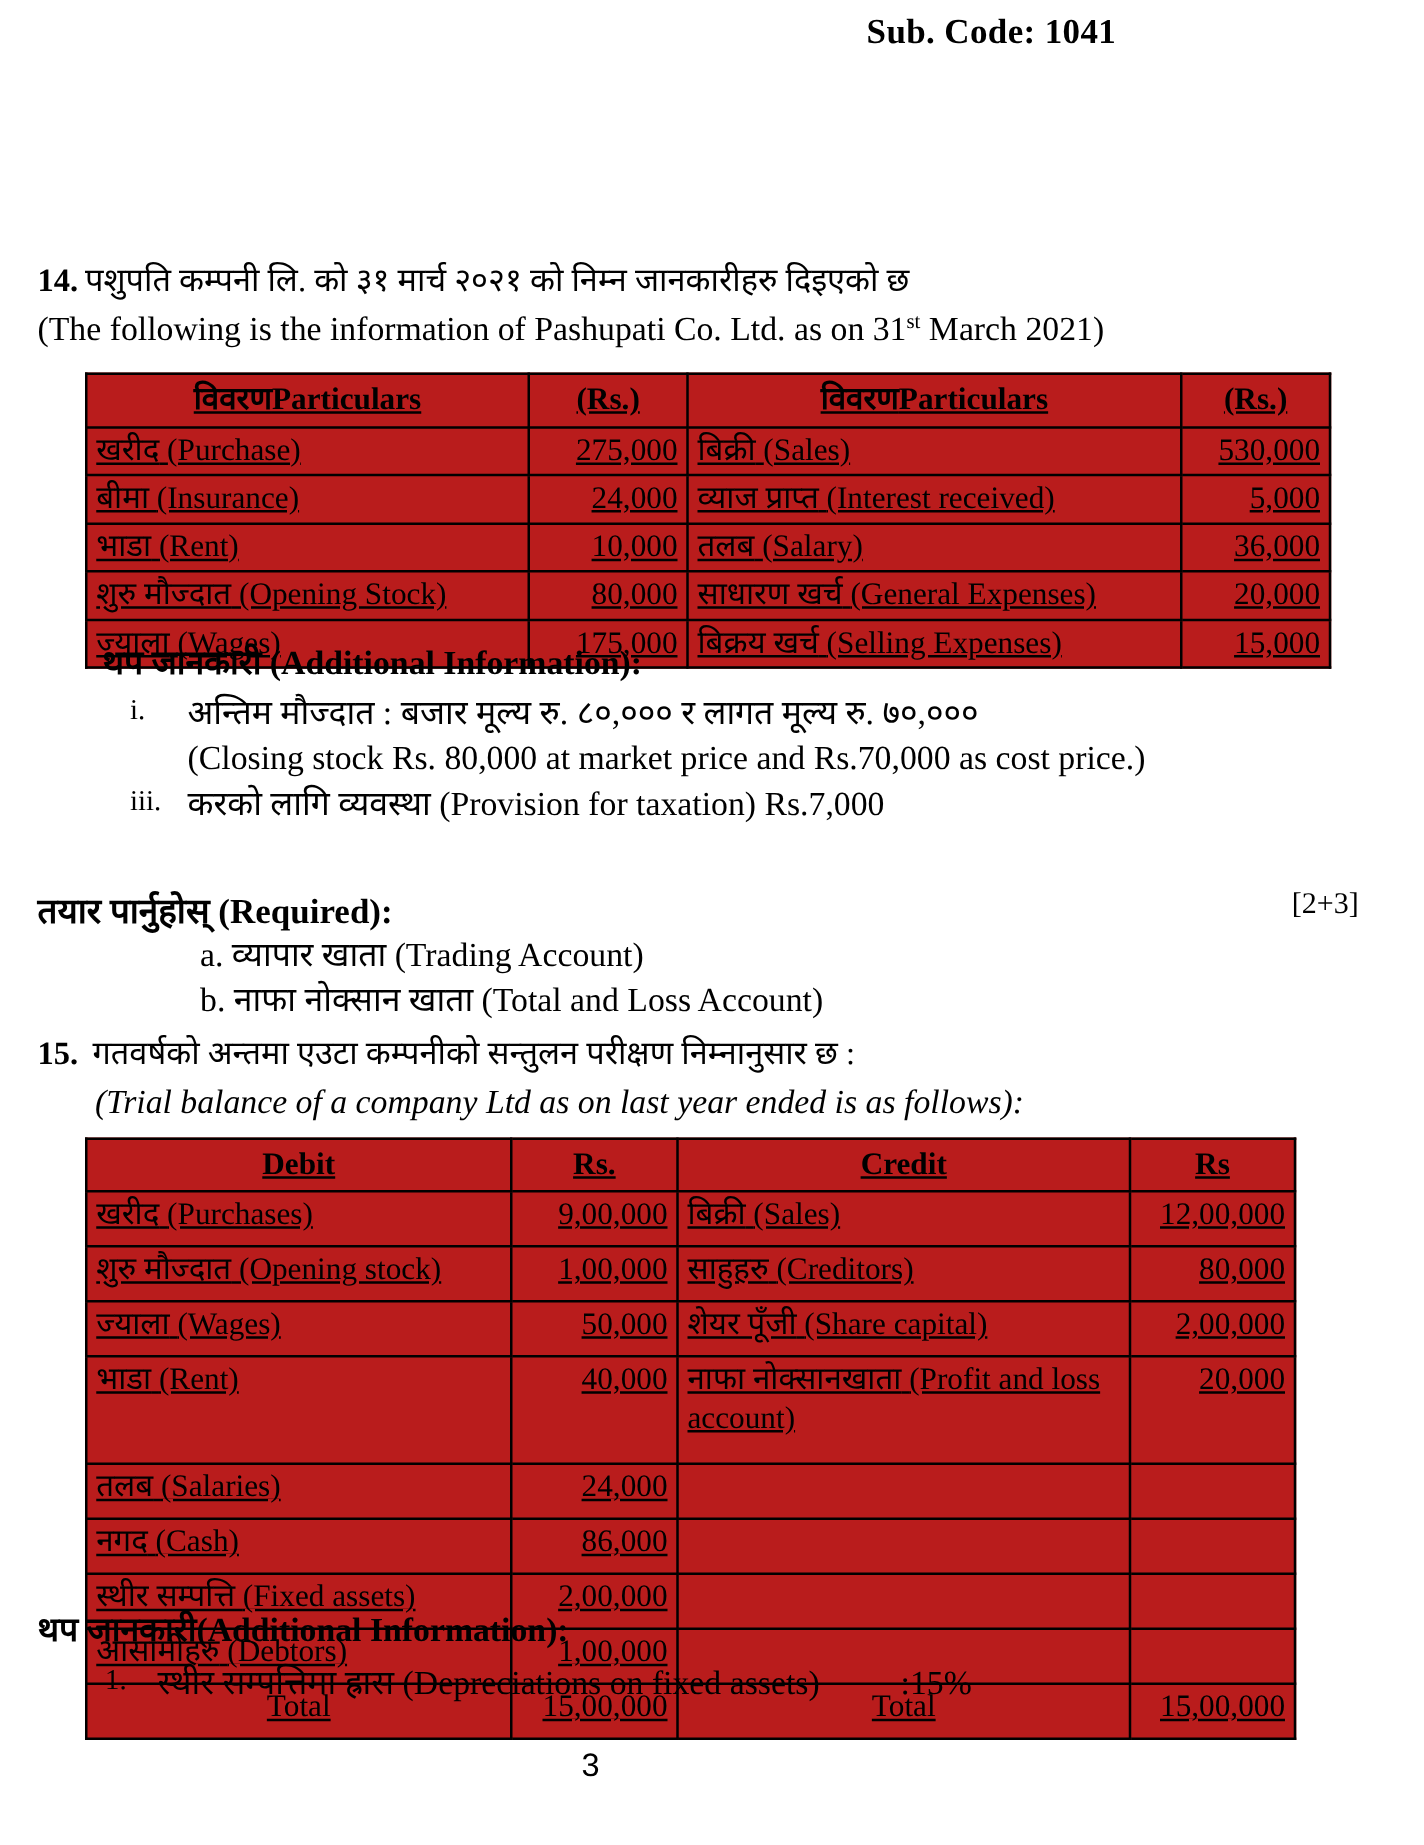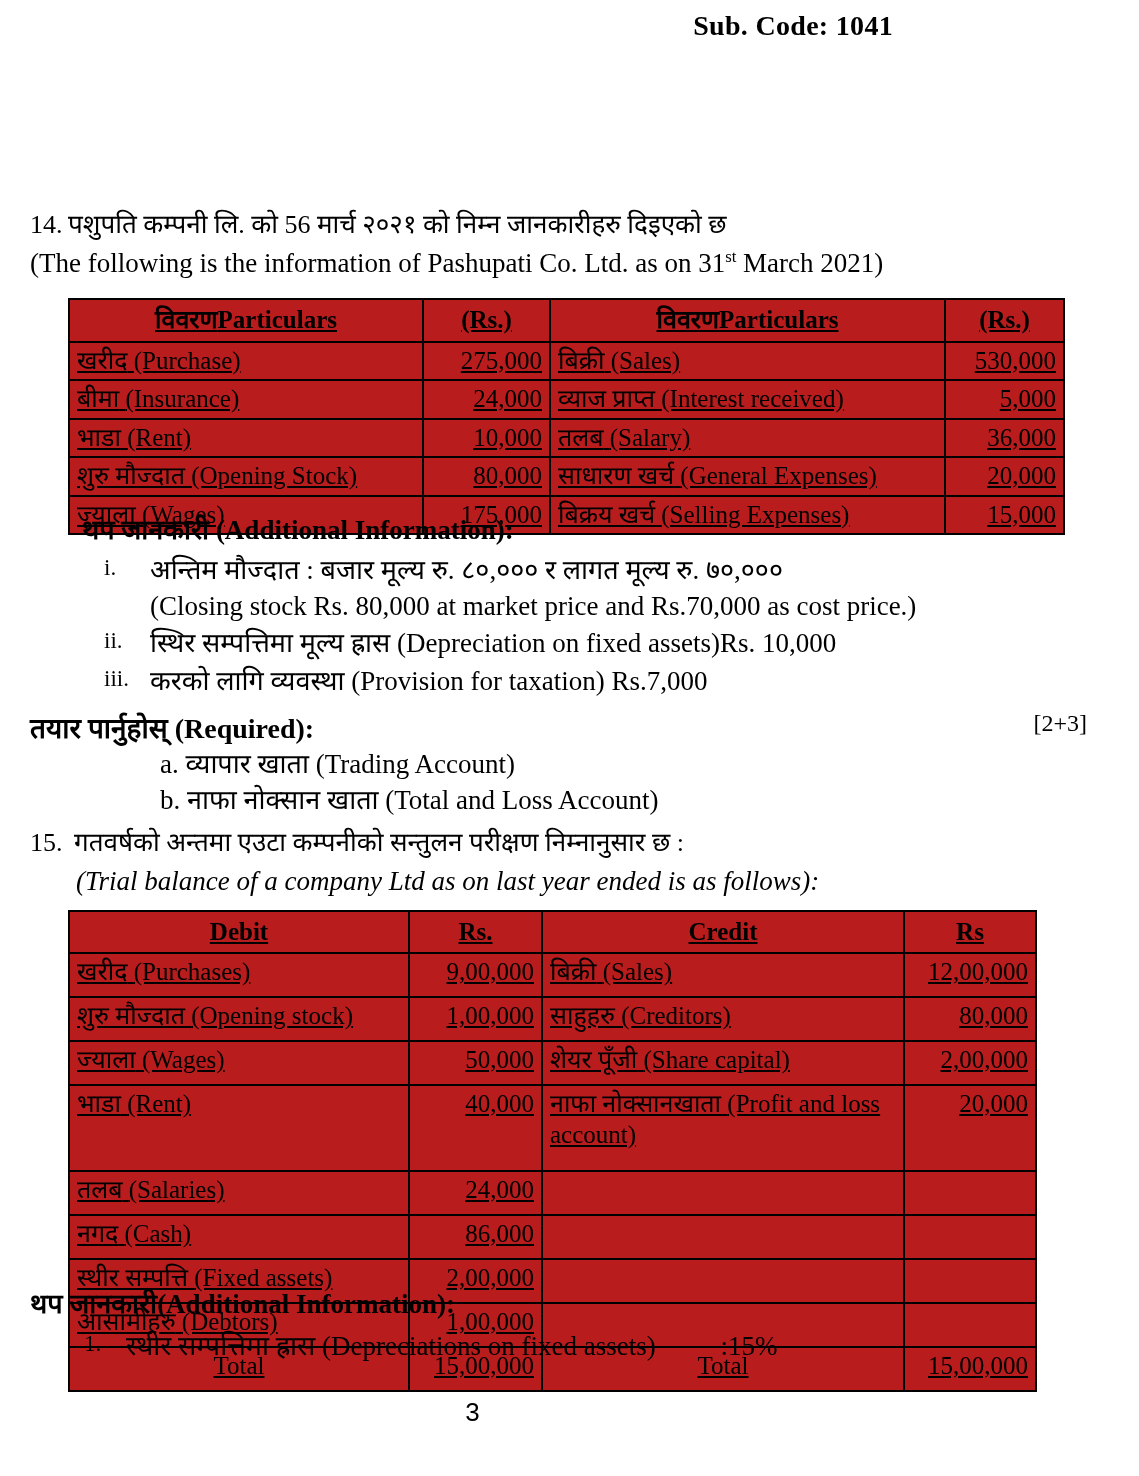--- a/index.html
+++ b/index.html
@@ -47,20 +47,21 @@
   .q-line {
     font-size: 27px;
     line-height: 1.32;
     white-space: nowrap;
   }
   .q-line.nep { font-size: 26px; }
 
   .qnum {
     display: inline-block;
     min-width: 38px;
+    font-weight: bold;
   }
   .qnum.q15 { min-width: 44px; }
 
   .hang {
     display: block;
     padding-left: 46px;
     font-size: 27px;
     line-height: 1.32;
     white-space: nowrap;
   }
@@ -187,21 +188,21 @@
 
 <div class="page">
 
   <div class="subcode">Sub. Code: 1041</div>
 
   <div class="content">
 
     <div class="blk" style="top:0px;">
 
       <div class="q-line nep">
-        <span class="qnum">14.</span><span>पशुपति कम्पनी लि. को 56 मार्च २०२१ को निम्न जानकारीहरु दिइएको छ</span>
+        <span class="qnum">14.</span><span>पशुपति कम्पनी लि. को ३१ मार्च २०२१ को निम्न जानकारीहरु दिइएको छ</span>
       </div>
 
       <div class="q-line" style="margin-top:4px;">
         <span>(The following is the information of Pashupati Co. Ltd. as on 31</span><sup>st</sup><span> March 2021)</span>
       </div>
 
       <table class="acct" id="table1">
         <colgroup>
             <col class="c1">
             <col class="c2">
@@ -251,24 +252,20 @@
       </table>
 
       <div style="position:absolute; top:302px; left:52px; width:1020px;">
         <div class="addl-title"><span>थप जानकारी</span><span class="en"> (Additional Information):</span></div>
 
         <ul class="roman" style="margin-top:6px;">
           <li>
             <span class="marker">i.</span>
             <span class="sub">अन्तिम मौज्दात : बजार मूल्य रु. ८०,००० र लागत मूल्य रु. ७०,०००</span>
             <span class="sub">(Closing stock Rs. 80,000 at market price and Rs.70,000 as cost price.)</span>
-          </li>
-          <li>
-            <span class="marker">ii.</span>
-            <span class="sub">स्थिर सम्पत्तिमा मूल्य ह्रास (Depreciation on fixed assets)Rs. 10,000</span>
           </li>
           <li>
             <span class="marker">iii.</span>
             <span class="sub">करको लागि व्यवस्था (Provision for taxation) Rs.7,000</span>
           </li>
         </ul>
       </div>
 
       <div style="position:absolute; top:500px; left:0px; width:1079px;">
         <div class="required-row">

